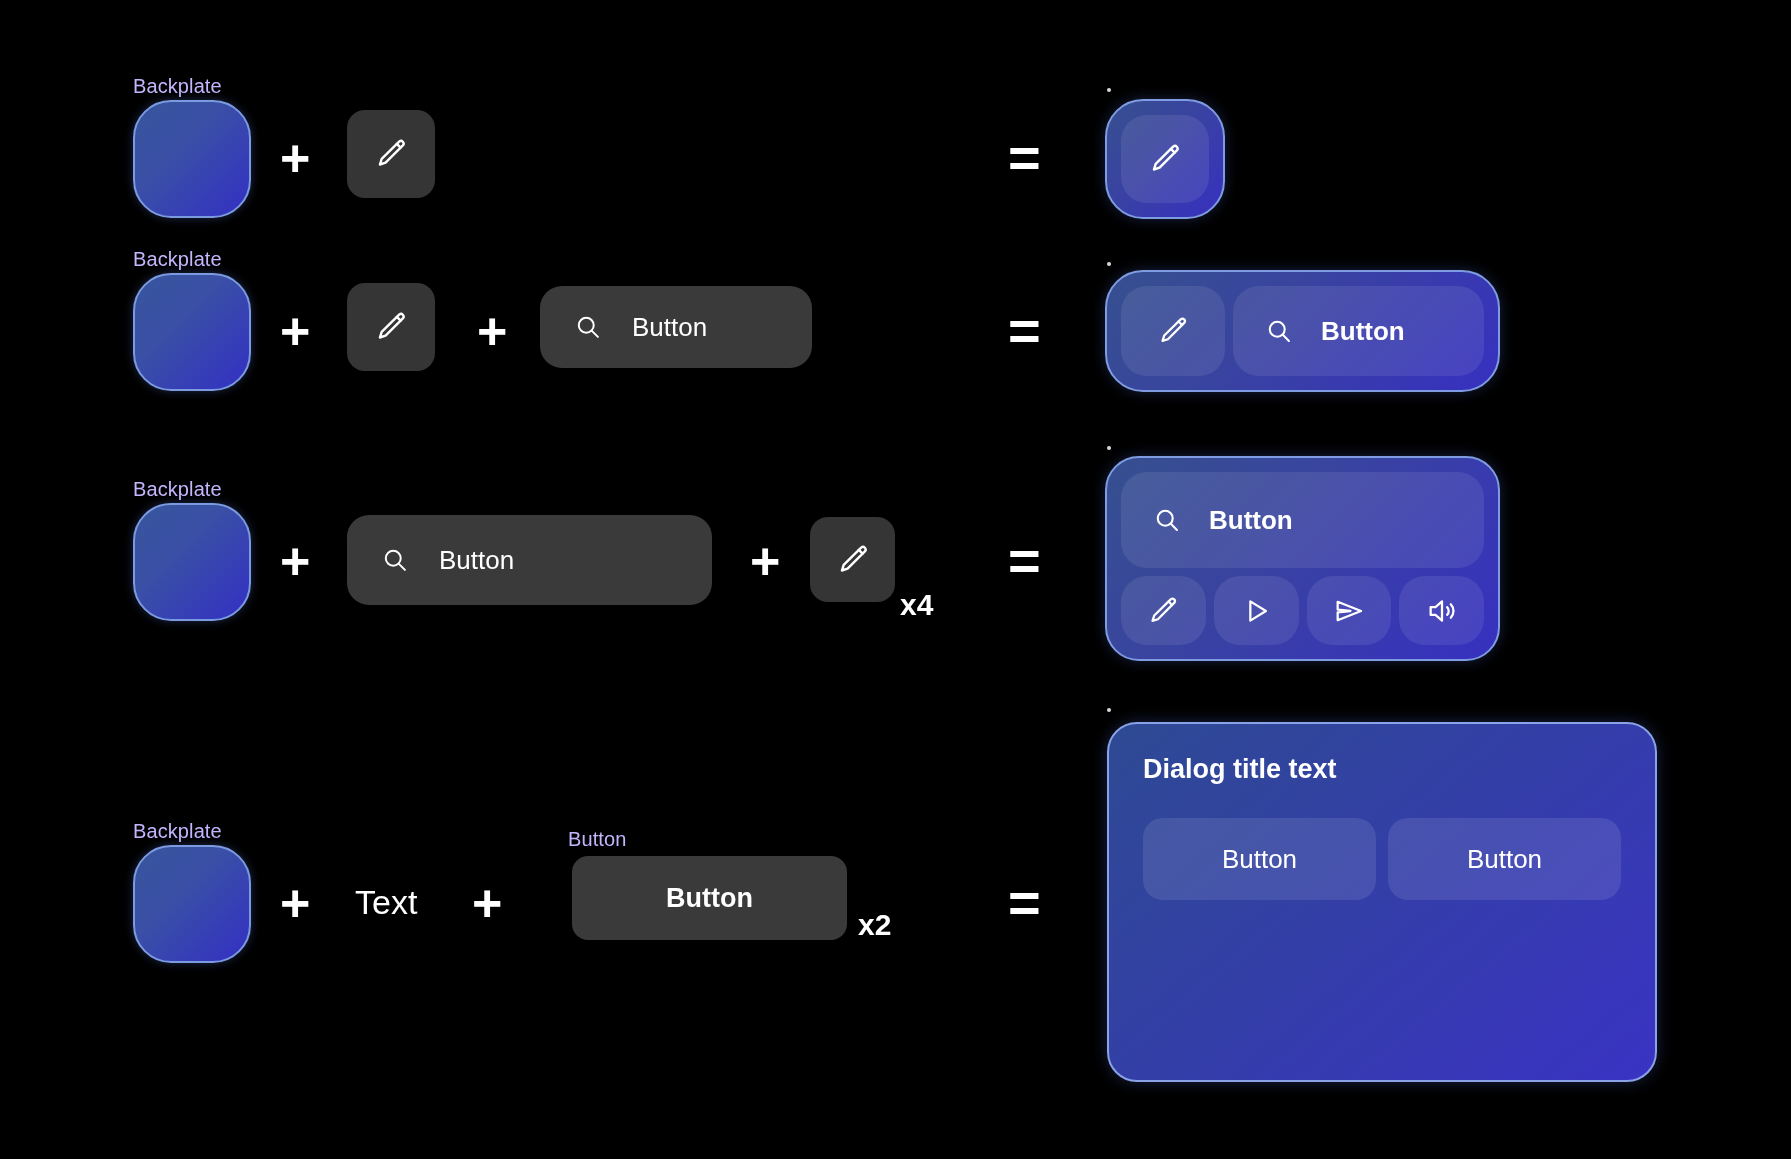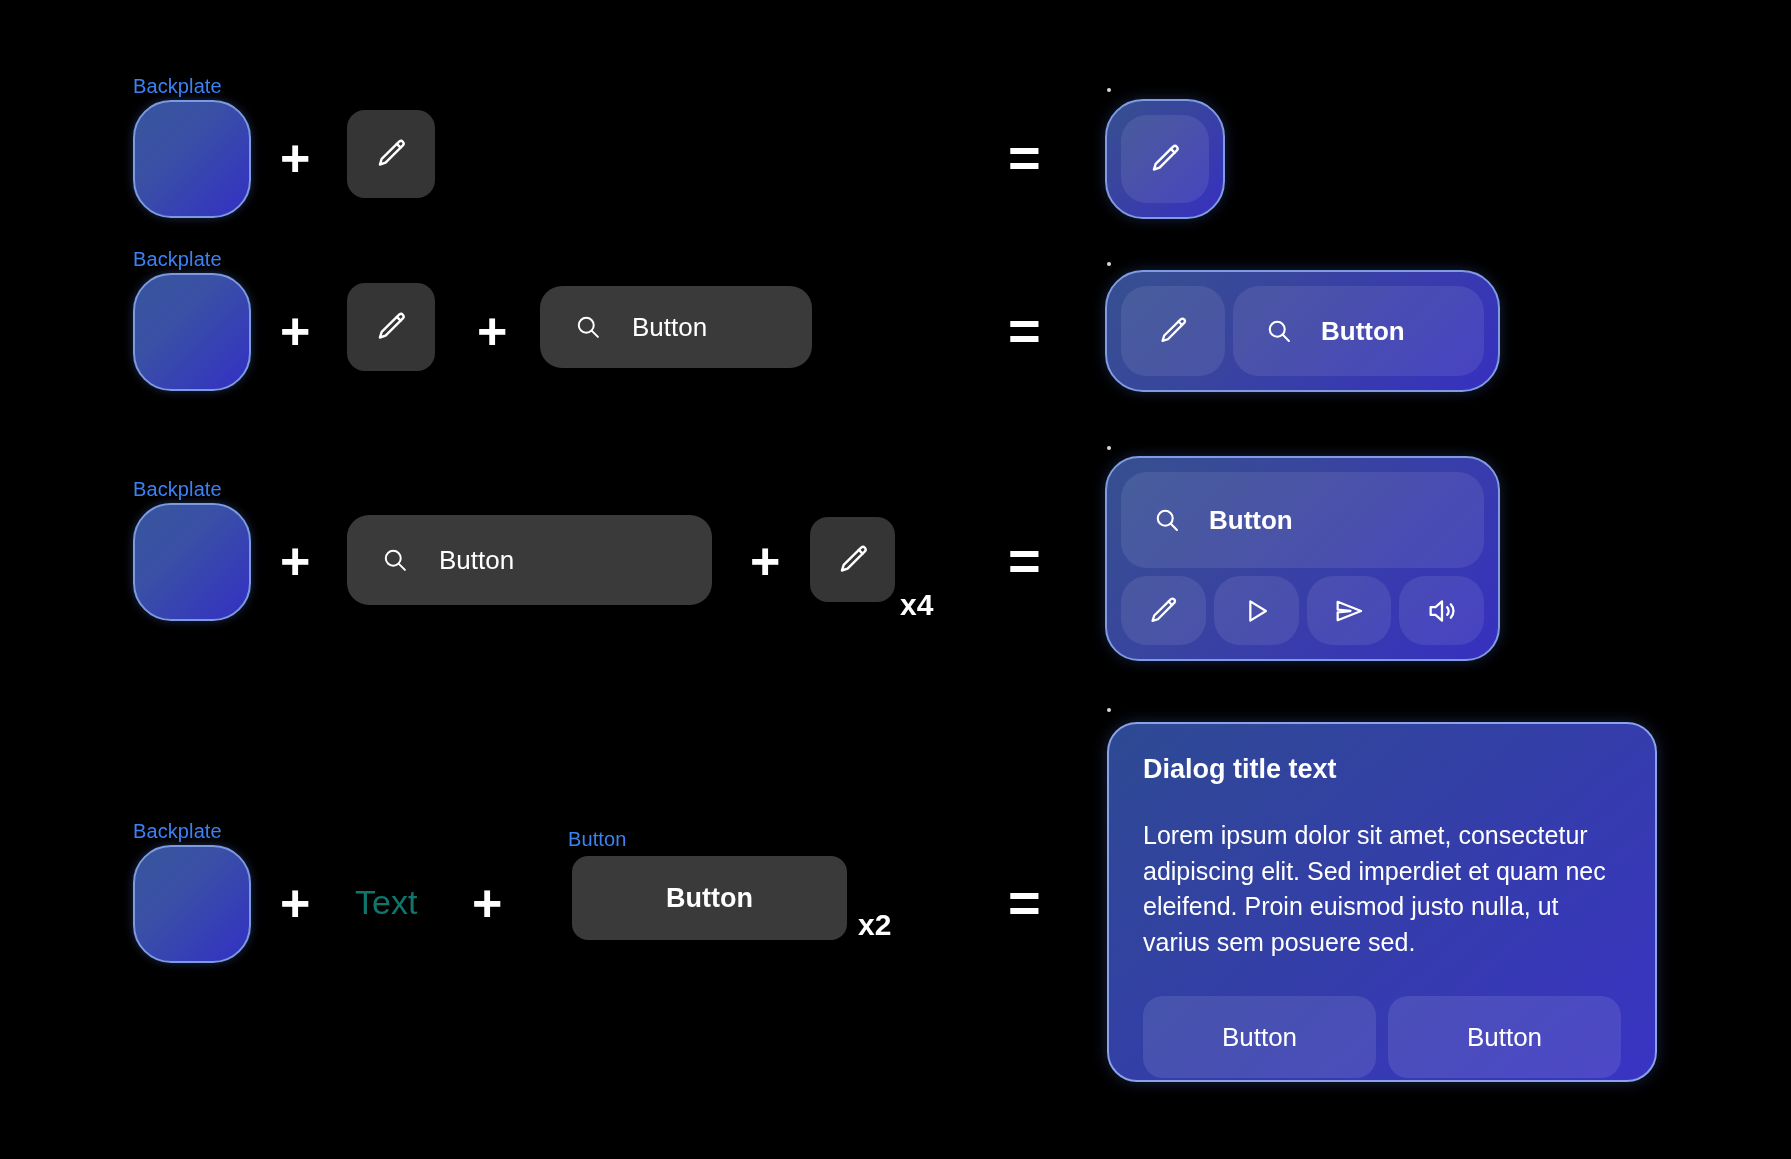--- a/index.html
+++ b/index.html
@@ -16,21 +16,21 @@
     position: relative;
     width: 1791px;
     height: 1159px;
     background: #000000;
   }
 
   
   .abs { position: absolute; }
 
   .label {
-    color: #3b82f6;
+    color: #c4b5fd;
     font-size: 20px;
     font-family: "Liberation Sans", sans-serif;
     letter-spacing: 0.1px;
     white-space: nowrap;
   }
 
   .op {
     color: #ffffff;
     font-size: 52px;
     font-weight: 700;
@@ -42,21 +42,21 @@
 
   .mult {
     color: #ffffff;
     font-size: 30px;
     font-weight: 700;
     font-family: "Liberation Sans", sans-serif;
     white-space: nowrap;
   }
 
   .plain-text {
-    color: #0f766e;
+    color: #ffffff;
     font-size: 34px;
     font-family: "Liberation Sans", sans-serif;
     white-space: nowrap;
   }
 
   
   .backplate {
     border-radius: 38px;
     background: linear-gradient(135deg, #37559c 0%, #3a50a5 38%, #3330c4 100%);
     border: 2px solid #7b9ae0;
@@ -354,21 +354,20 @@
   </div>
 
   <div class="abs mult" style="left:858px; top:908px;">x2</div>
 
   <div class="abs op op-eq" style="left:1008px; top:875px;">=</div>
 
   <div class="abs dot" style="left:1107px; top:708px;"></div>
 
   <div class="abs dialog" style="left:1107px; top:722px; width:550px; height:360px;">
     <div class="dlg-title">Dialog title text</div>
-    <div class="dlg-body">Lorem ipsum dolor sit amet, consectetur adipiscing elit. Sed imperdiet et quam nec eleifend. Proin euismod justo nulla, ut varius sem posuere sed.</div>
     <div class="dlg-actions">
       <div class="dlg-btn">
         <span>Button</span>
       </div>
       <div class="dlg-btn">
         <span>Button</span>
       </div>
     </div>
   </div>
 

